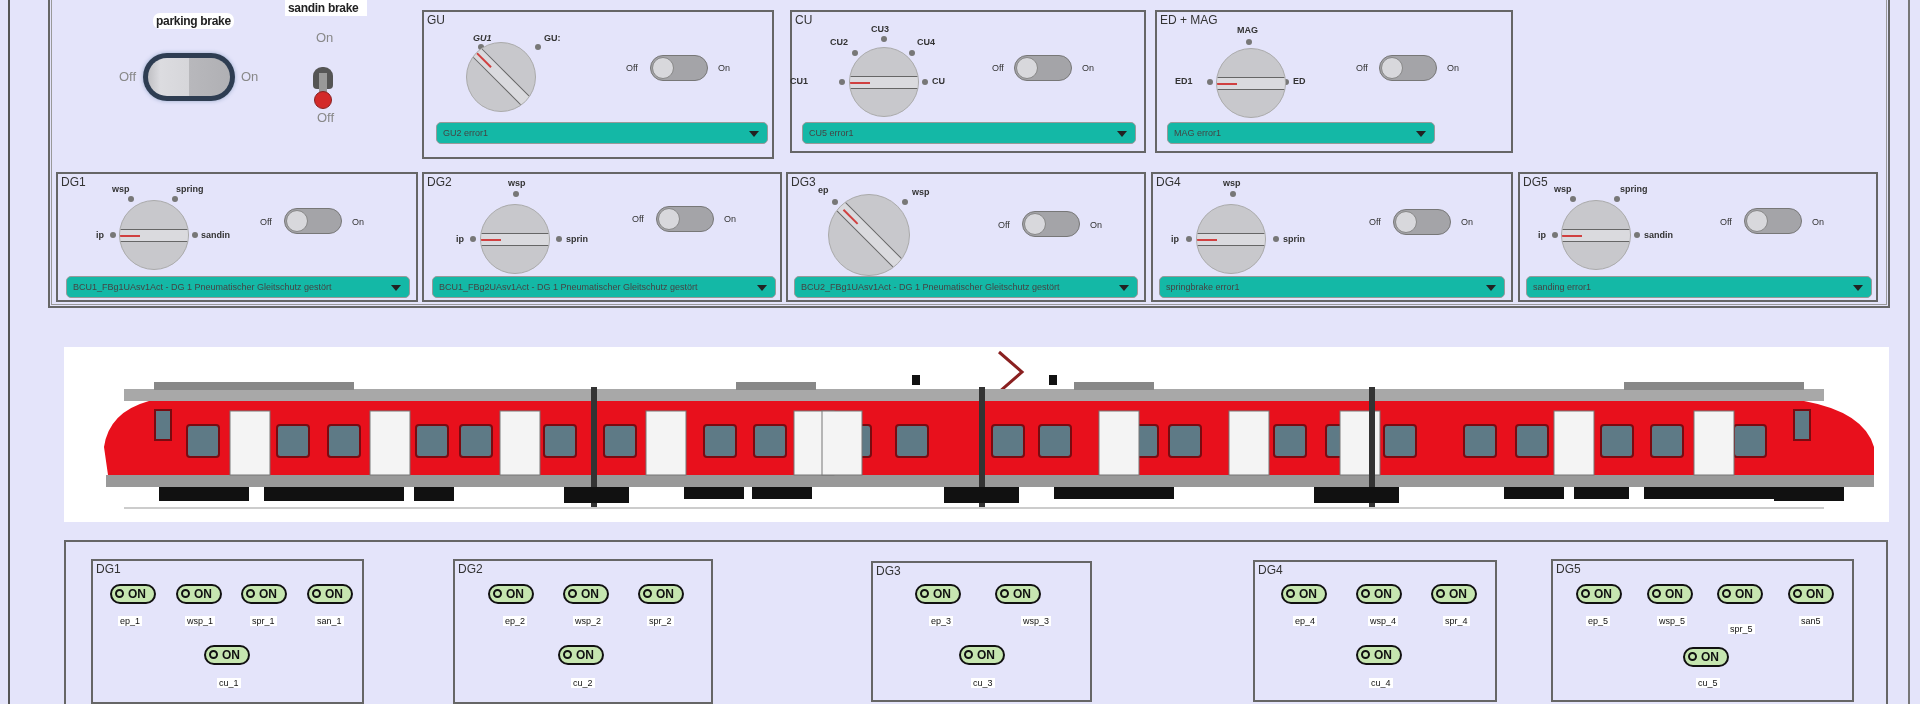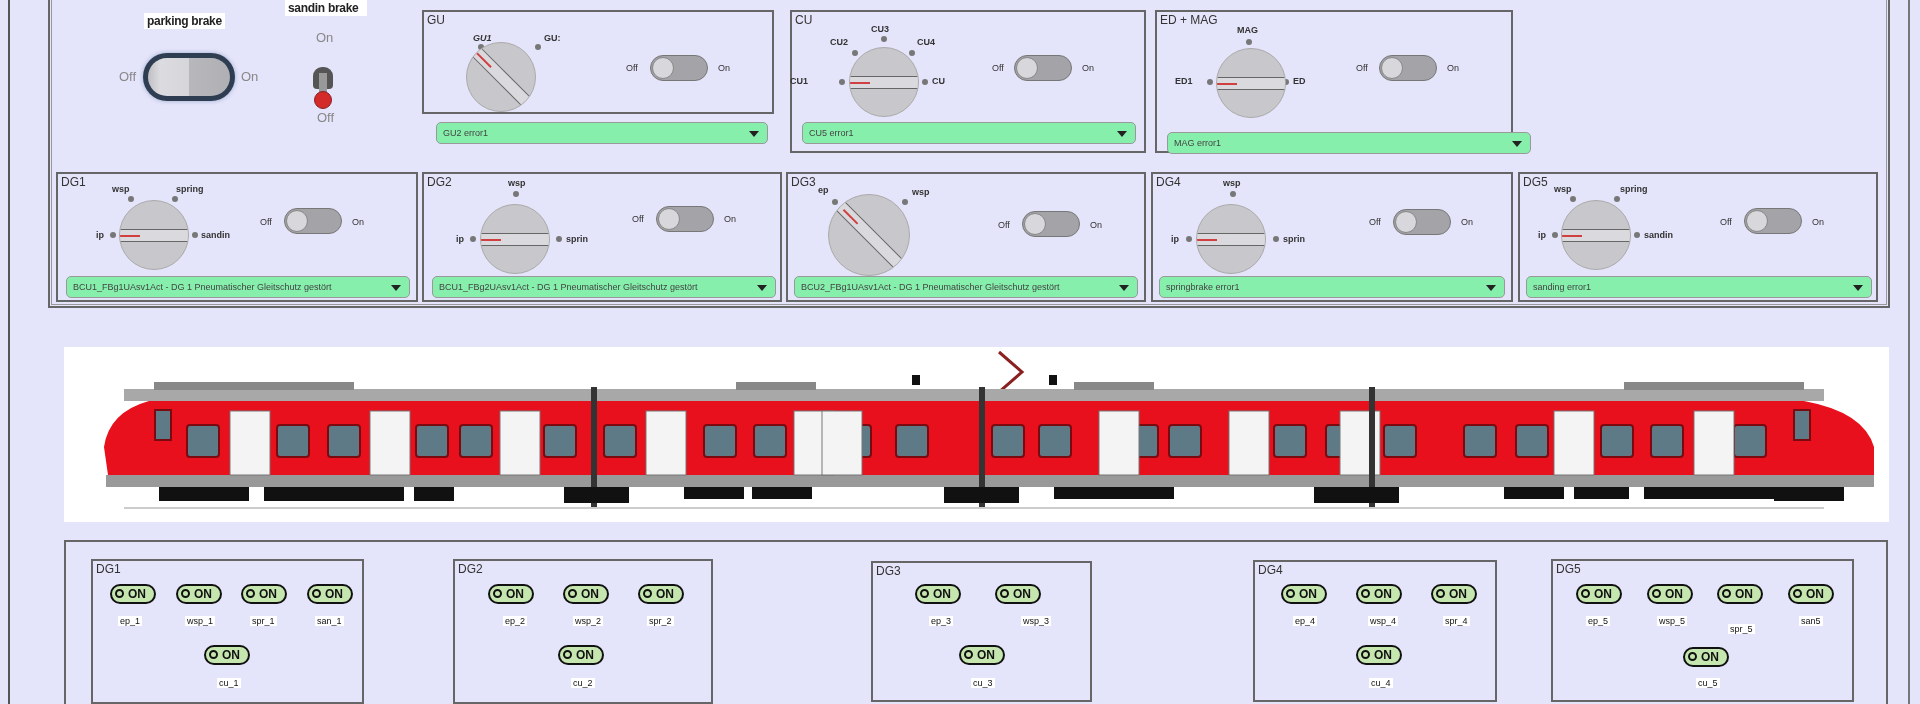--- a/index.html
+++ b/index.html
@@ -22,58 +22,58 @@
   .panel { position: absolute; border: 2px solid #666; background: #e4e4fa; }
   .panel-title { position: absolute; left: 3px; top: 1px; font-size: 12px; color: #333; }
   .dial { position: absolute; width: 70px; height: 70px; border-radius: 50%; background: #c8c8cc; border: 1px solid #aaa; overflow: hidden; }
   .dial-bar { position: absolute; left: -6px; top: 28px; width: 82px; height: 13px; background: #dadade; border-top: 1px solid #666; border-bottom: 1px solid #666; }
   .dial-mark { position: absolute; left: 6px; top: 5px; width: 20px; height: 2px; background: #d04040; }
   .dot { position: absolute; width: 6px; height: 6px; border-radius: 50%; background: #777; }
   .pos-label { position: absolute; font-size: 9px; font-weight: bold; color: #333; white-space: nowrap; }
   .tog { position: absolute; width: 58px; height: 26px; border-radius: 13px; background: #a4a4a8; border: 1px solid #777; }
   .tog-knob { position: absolute; left: 1px; top: 1px; width: 22px; height: 22px; border-radius: 50%; background: #d8d8dc; border: 1px solid #888; }
   .tog-lbl { position: absolute; font-size: 9px; color: #333; }
-  .select { position: absolute; height: 22px; border: 1px solid #999; border-radius: 5px; background: #86efac; font-size: 9px; color: #444; padding: 5px 6px; white-space: nowrap; overflow: hidden; }
+  .select { position: absolute; height: 22px; border: 1px solid #999; border-radius: 5px; background: #14b8a6; font-size: 9px; color: #444; padding: 5px 6px; white-space: nowrap; overflow: hidden; }
   .select .arrow { position: absolute; right: 8px; top: 8px; width: 0; height: 0; border-left: 5px solid transparent; border-right: 5px solid transparent; border-top: 6px solid #222; }
   
   .train-area { position: absolute; left: 64px; top: 347px; width: 1825px; height: 175px; background: #fff; }
   
   .bottom-group { position: absolute; left: 64px; top: 540px; width: 1824px; height: 180px; border: 2px solid #666; background: #e4e4fa; }
   .bpanel { position: absolute; border: 2px solid #666; background: #e4e4fa; }
   .on-pill { position: absolute; width: 46px; height: 20px; border-radius: 10px; border: 2px solid #111; background: #c6e6b0; font-size: 12px; font-weight: bold; color: #111; line-height: 16px; padding-left: 16px; }
   .on-pill::before { content: ""; position: absolute; left: 3px; top: 3px; width: 9px; height: 9px; border-radius: 50%; border: 2px solid #111; box-sizing: border-box; }
   .sig-lbl { position: absolute; font-size: 9px; background: #fff; padding: 0 2px; color: #111; }
 </style>
 </head>
 <body>
 
 <div class="frame-left"></div>
 <div class="frame-right"></div>
 
 <div class="top-group">
     <div class="top-group-inner"></div>
   </div>
 
-<div class="label-box" style="left:144px;top:13px;">parking brake</div>
+<div class="label-box" style="left:153px;top:13px;border-radius:7px;">parking brake</div>
 <div class="abs grey-txt" style="left:119px;top:69px;">Off</div>
 <div class="pb-switch">
     <div class="pb-inner"></div>
   </div>
 <div class="abs grey-txt" style="left:241px;top:69px;">On</div>
 
 <div class="label-box" style="left:285px;top:0px;width:82px;">sandin brake</div>
 <div class="abs grey-txt" style="left:316px;top:30px;">On</div>
 <div>
   <div class="qb-body"></div>
     <div class="qb-lever"></div>
     <div class="qb-knob"></div>
 </div>
 <div class="abs grey-txt" style="left:317px;top:110px;">Off</div>
 
-<div class="panel" style="left:422px;top:10px;width:352px;height:104px;">
+<div class="panel" style="left:422px;top:10px;width:352px;height:149px;">
   <div class="panel-title">GU</div>
   <div class="pos-label" style="left:49px;top:21px;font-style:italic;">GU1</div>
   <div class="dot" style="left:54px;top:32px;"></div>
   <div class="pos-label" style="left:120px;top:21px;">GU:</div>
   <div class="dot" style="left:111px;top:32px;"></div>
   <div class="dial" style="left:42px;top:30px;">
       <div class="dial-bar" style="transform:rotate(45deg);">
         <div class="dial-mark"></div>
       </div>
     </div>
@@ -121,21 +121,21 @@
   <div class="dial" style="left:59px;top:36px;">
       <div class="dial-bar">
         <div class="dial-mark"></div>
       </div>
     </div>
   <div class="tog-lbl" style="left:199px;top:51px;">Off</div>
   <div class="tog" style="left:222px;top:43px;">
       <div class="tog-knob"></div>
     </div>
   <div class="tog-lbl" style="left:290px;top:51px;">On</div>
-  <div class="select" style="left:10px;top:120px;width:364px;"><span>MAG error1</span><div class="arrow"></div></div>
+  <div class="select" style="left:10px;top:110px;width:268px;"><span>MAG error1</span><div class="arrow"></div></div>
 </div>
 
 <div class="panel" style="left:56px;top:172px;width:362px;height:130px;">
   <div class="panel-title">DG1</div>
   <div class="pos-label" style="left:38px;top:56px;">ip</div>
   <div class="dot" style="left:52px;top:58px;"></div>
   <div class="pos-label" style="left:54px;top:10px;">wsp</div>
   <div class="dot" style="left:70px;top:22px;"></div>
   <div class="pos-label" style="left:118px;top:10px;">spring</div>
   <div class="dot" style="left:114px;top:22px;"></div>

